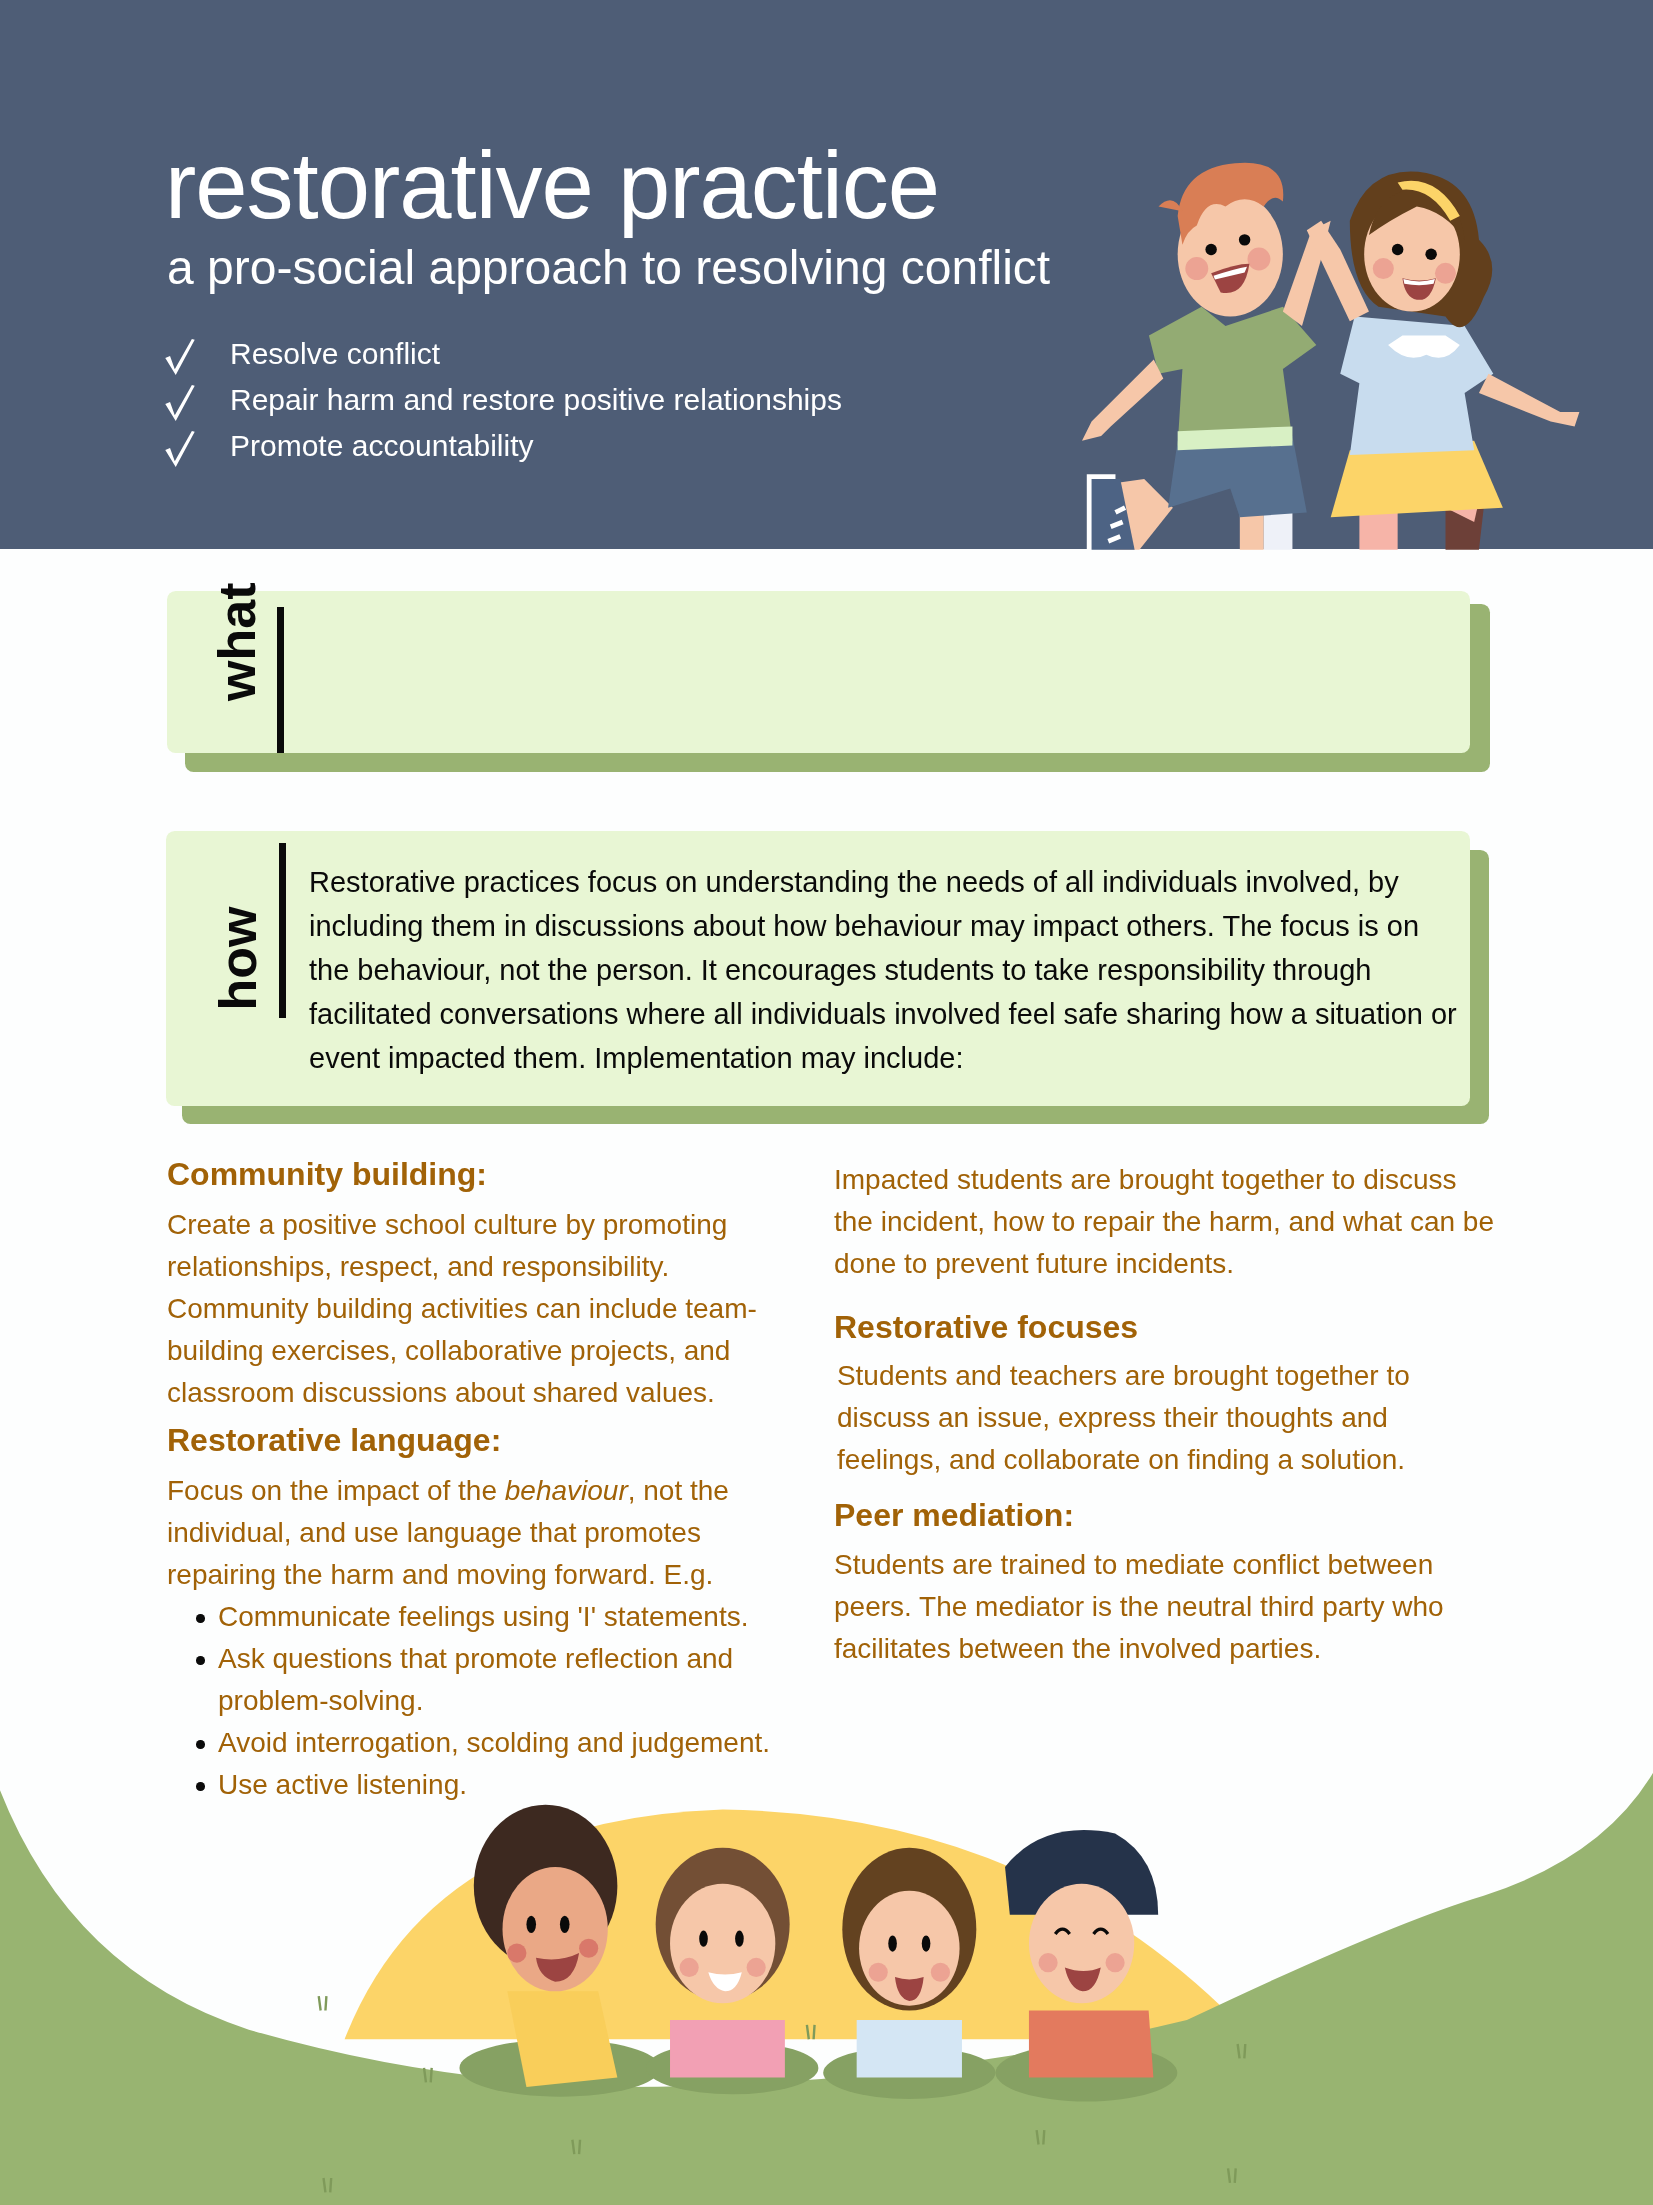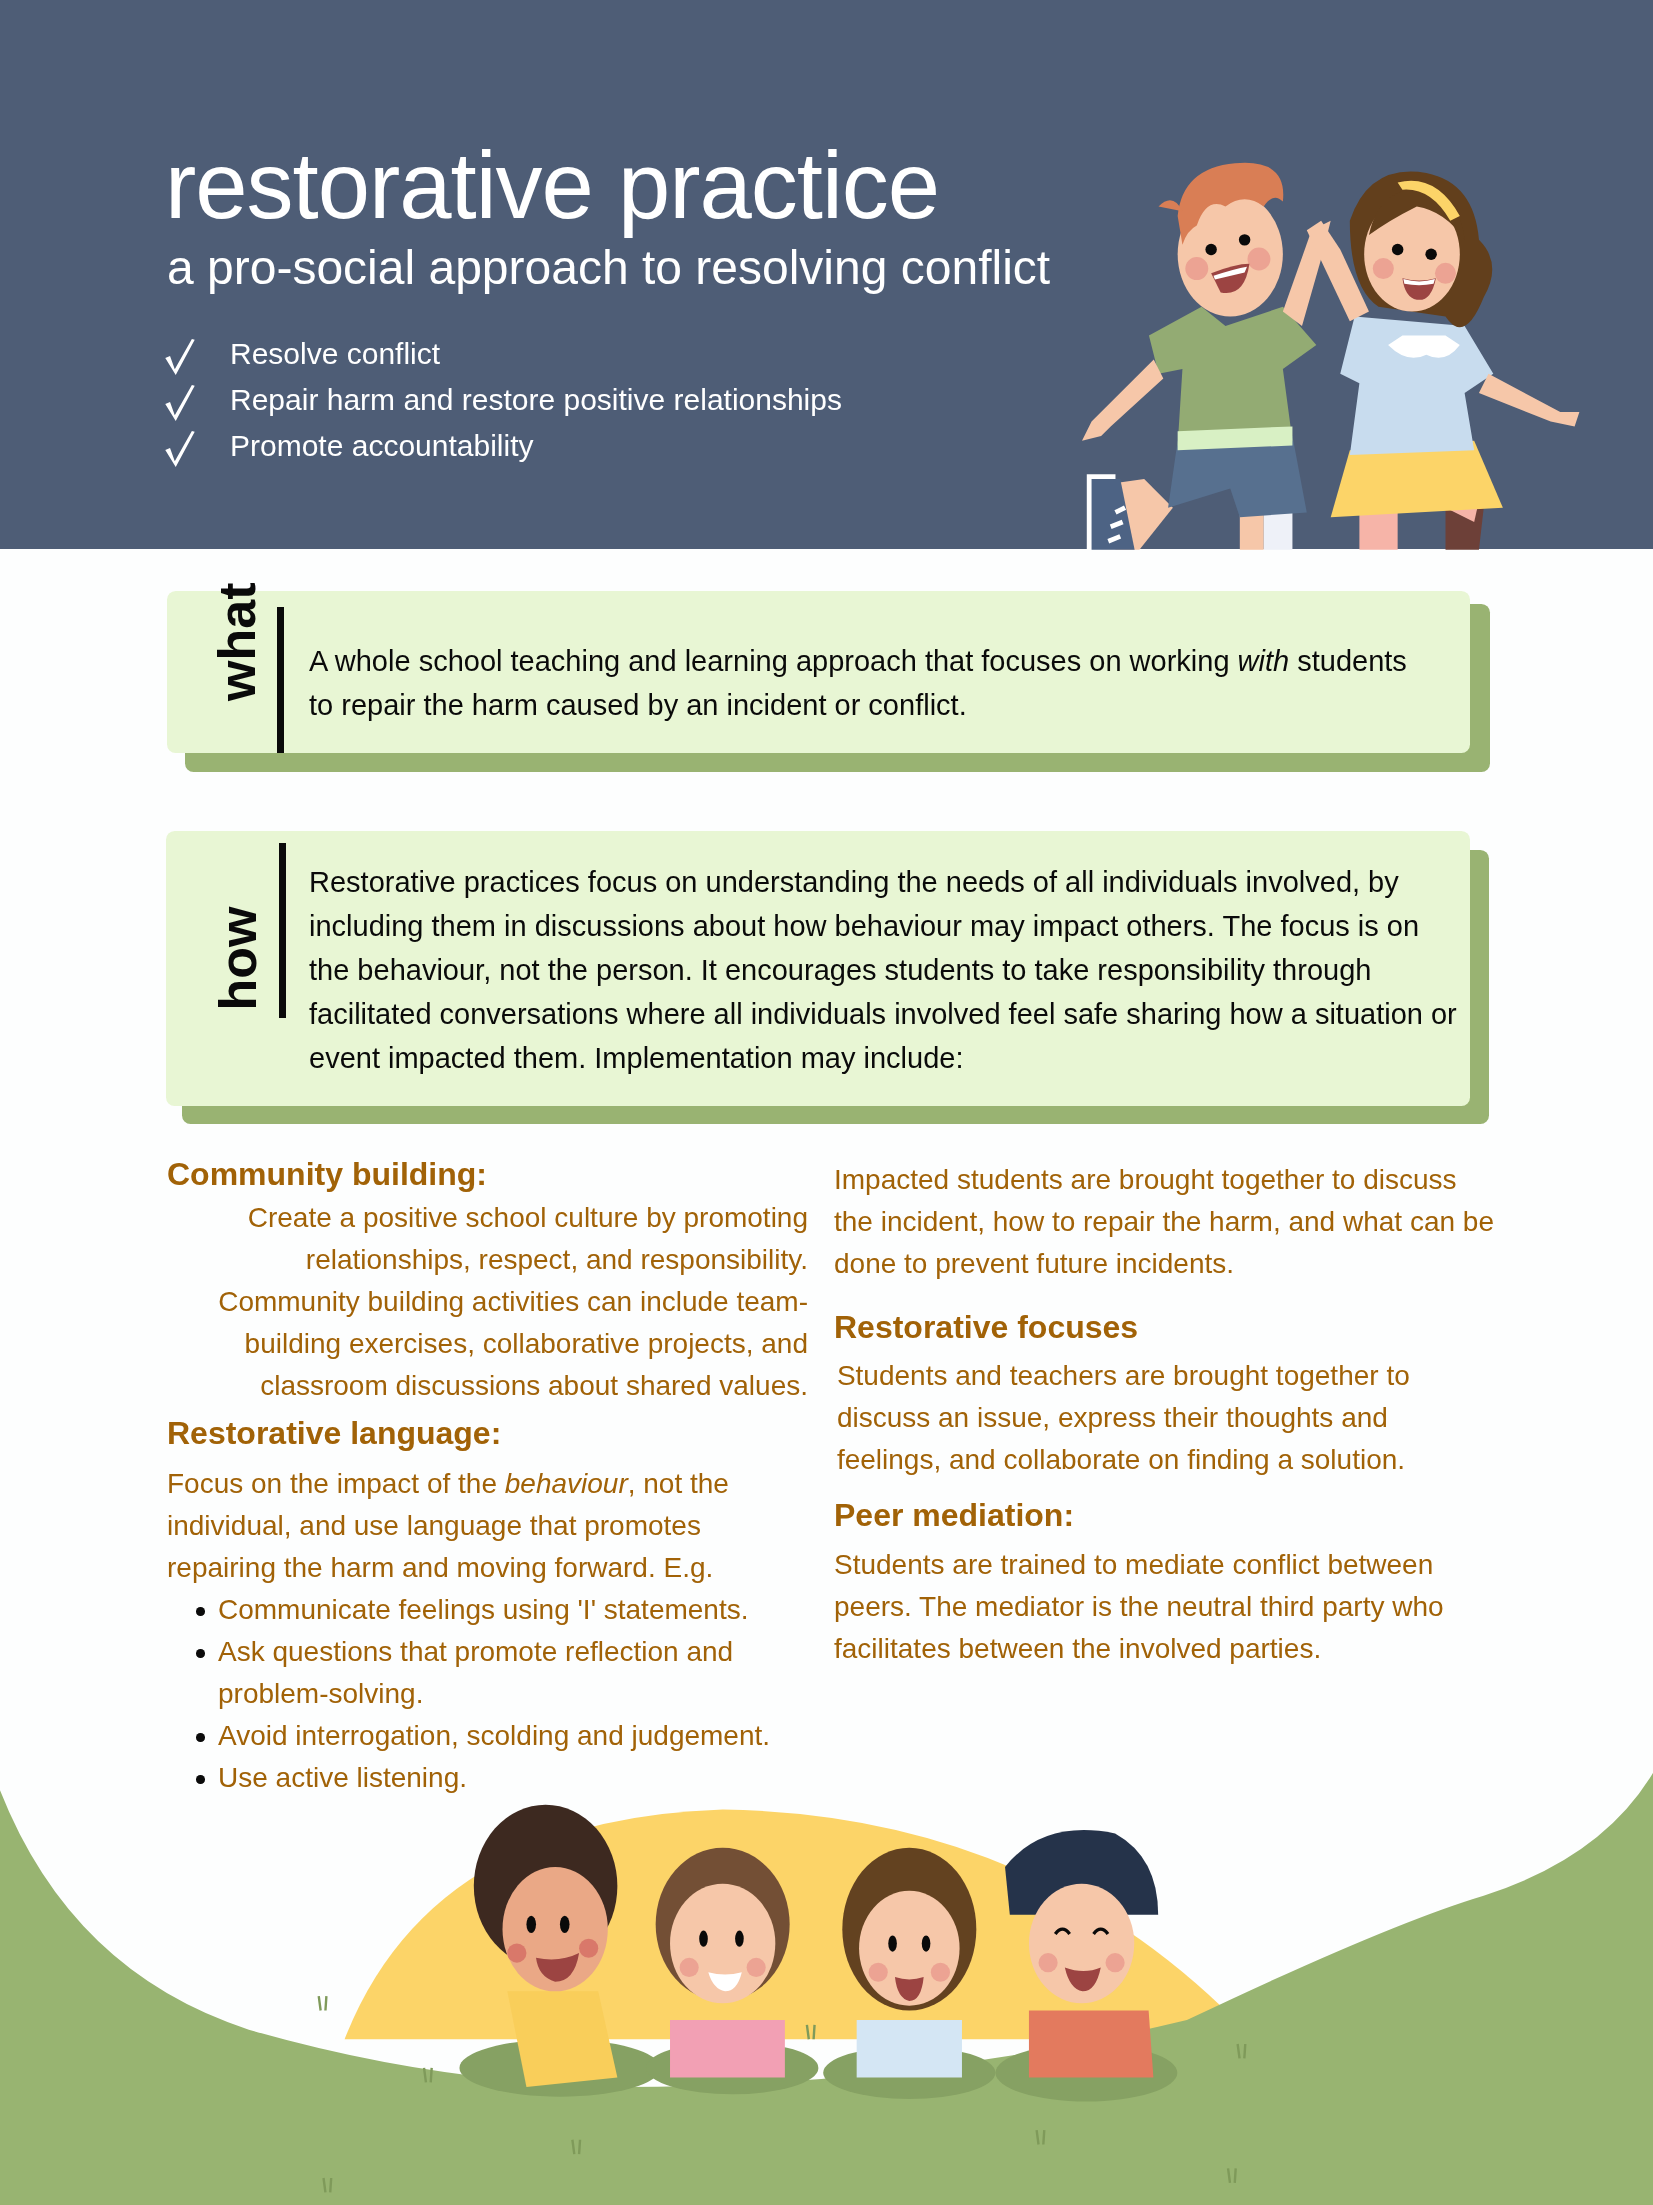--- a/index.html
+++ b/index.html
@@ -117,35 +117,32 @@
       <path d="M670 280 Q705 290 740 280 Q730 330 700 325 Q675 320 670 280 Z" fill="#9c4442"></path>
       <path d="M672 282 Q705 292 738 282 L735 292 Q705 298 674 292 Z" fill="#ffffff"></path>
     </g>
   </svg>
 </div>
 
 <div class="card-shadow" style="left:185px; top:604px; width:1305px; height:168px;"></div>
 <div class="card" style="left:167px; top:591px; width:1303px; height:162px;">
   <div class="side-label" style="left:42px; top:55px; width:57px; height:53px; text-align:center;">what</div>
   <div class="rule" style="left:110px; top:16.3px; height:146px; top:16.3px;"></div>
-  <div class="card-text" style="left:142px; top:48px; width:1101px;">
-    <span>A whole school teaching and learning approach that focuses on working </span><em>with</em><span> students to repair the harm caused by an incident or conflict.</span>
-  </div>
 </div>
 
 <div class="card-shadow" style="left:182px; top:850px; width:1307px; height:274px;"></div>
 <div class="card" style="left:166px; top:831px; width:1304px; height:275px;">
   <div class="side-label" style="left:29px; top:110px; width:86px; height:53px; text-align:center;">how</div>
   <div class="rule" style="left:113px; top:11.5px; height:175px;"></div>
   <div class="card-text" style="left:143px; top:29px; width:1158px;">Restorative practices focus on understanding the needs of all individuals involved, by including them in discussions about how behaviour may impact others. The focus is on the behaviour, not the person. It encourages students to take responsibility through facilitated conversations where all individuals involved feel safe sharing how a situation or event impacted them. Implementation may include:</div>
 </div>
 
 <div class="col" style="left:167px; top:1153px; width:641px;">
   <h3>Community building:</h3>
-  <p style="margin-top:1px;text-align:right;">Create a positive school culture by promoting relationships, respect, and responsibility. Community building activities can include team-building exercises, collaborative projects, and classroom discussions about shared values.</p>
+  <p style="margin-top:8px;">Create a positive school culture by promoting relationships, respect, and responsibility. Community building activities can include team-building exercises, collaborative projects, and classroom discussions about shared values.</p>
   <h3 style="margin-top:4.8px;">Restorative language:</h3>
   <p style="margin-top:8.6px;">
     <span>Focus on the impact of the </span><em>behaviour</em><span>, not the individual, and use language that promotes repairing the harm and moving forward. E.g.</span>
   </p>
   <ul>
     <li>Communicate feelings using 'I' statements.</li>
     <li>Ask questions that promote reflection and problem-solving.</li>
     <li>Avoid interrogation, scolding and judgement.</li>
     <li>Use active listening.</li>
   </ul>

